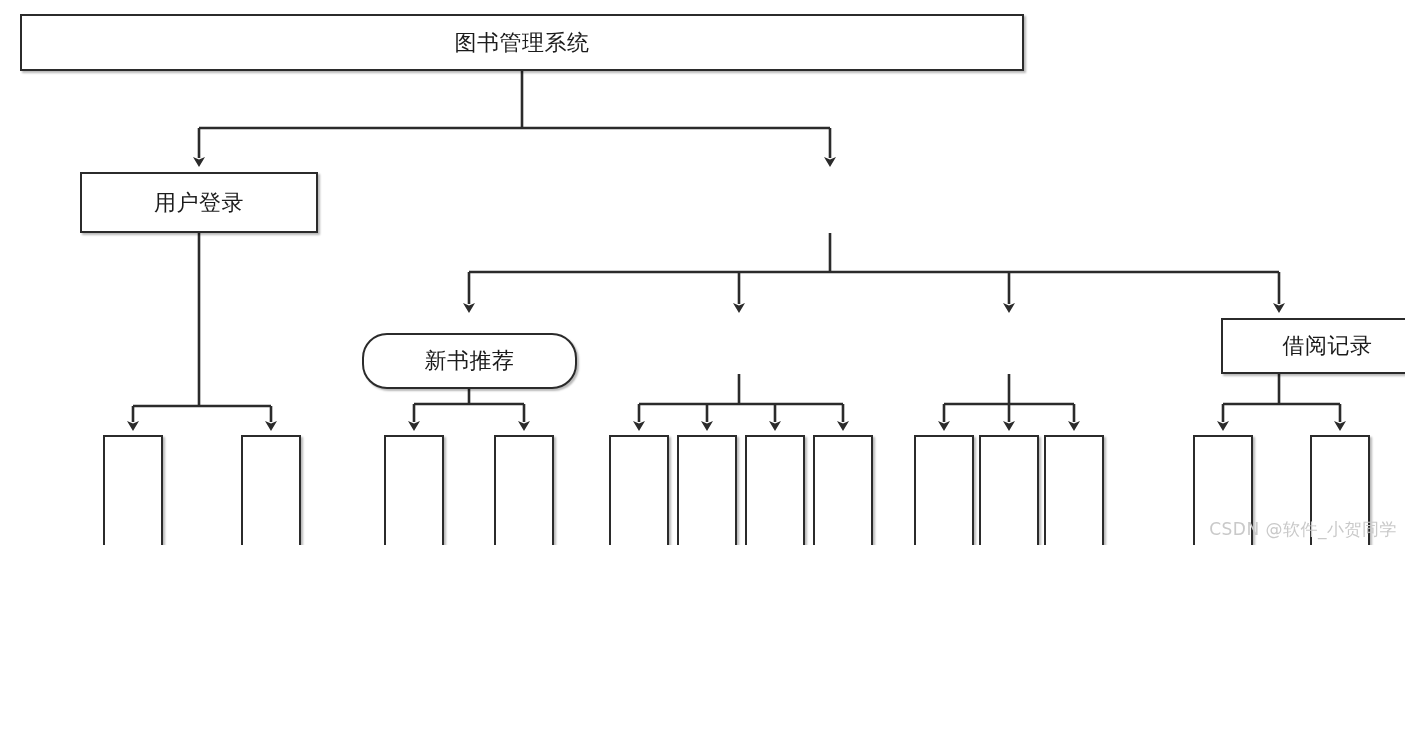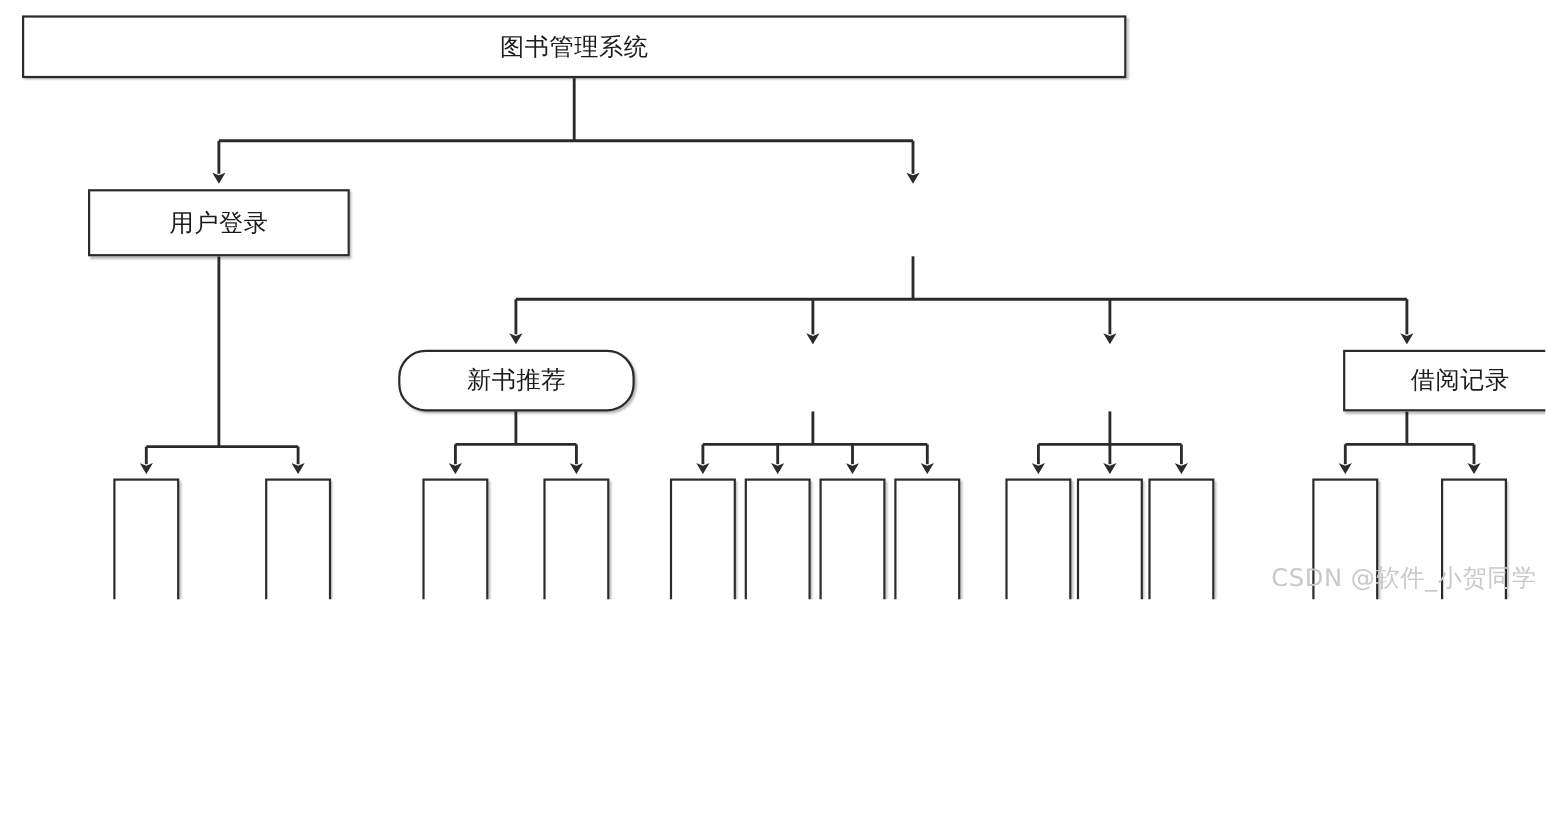--- a/index.html
+++ b/index.html
@@ -54,21 +54,21 @@
     writing-mode: vertical-rl;
     text-orientation: upright;
     white-space: normal;
     display: block;
     text-align: left;
   }
   .watermark {
     position: absolute;
     right: 8px;
     bottom: 4px;
-    font-size: 22px;
+    font-size: 17px;
     color: #c9c9c9;
     letter-spacing: 0.5px;
     white-space: nowrap;
   }
 </style>
 </head>
 <body>
 
 <div id="canvas">
 
@@ -123,21 +123,21 @@
   </svg>
 
   <div class="node horiz" style="left:20px; top:14px; width:1004px; height:57px;">
     <span>图书管理系统</span>
   </div>
 
   <div class="node horiz" style="left:80px; top:172px; width:238px; height:61px;">
     <span>用户登录</span>
   </div>
 
-  <div class="node horiz" style="left:362px; top:318px; width:215px; height:56px;border-radius:25px;">
+  <div class="node horiz" style="left:362px; top:333px; width:215px; height:56px;border-radius:25px;">
     <span>新书推荐</span>
   </div>
   <div class="node horiz" style="left:1196px; top:318px; width:213px; height:56px;margin-left:25px;">
     <span>借阅记录</span>
   </div>
 
   <div class="node vert" style="left:103px; top:435px; width:60px; height:300px;">
     <span class="vlabel">用户登录</span>
   </div>
   <div class="node vert" style="left:241px; top:435px; width:60px; height:300px;">

